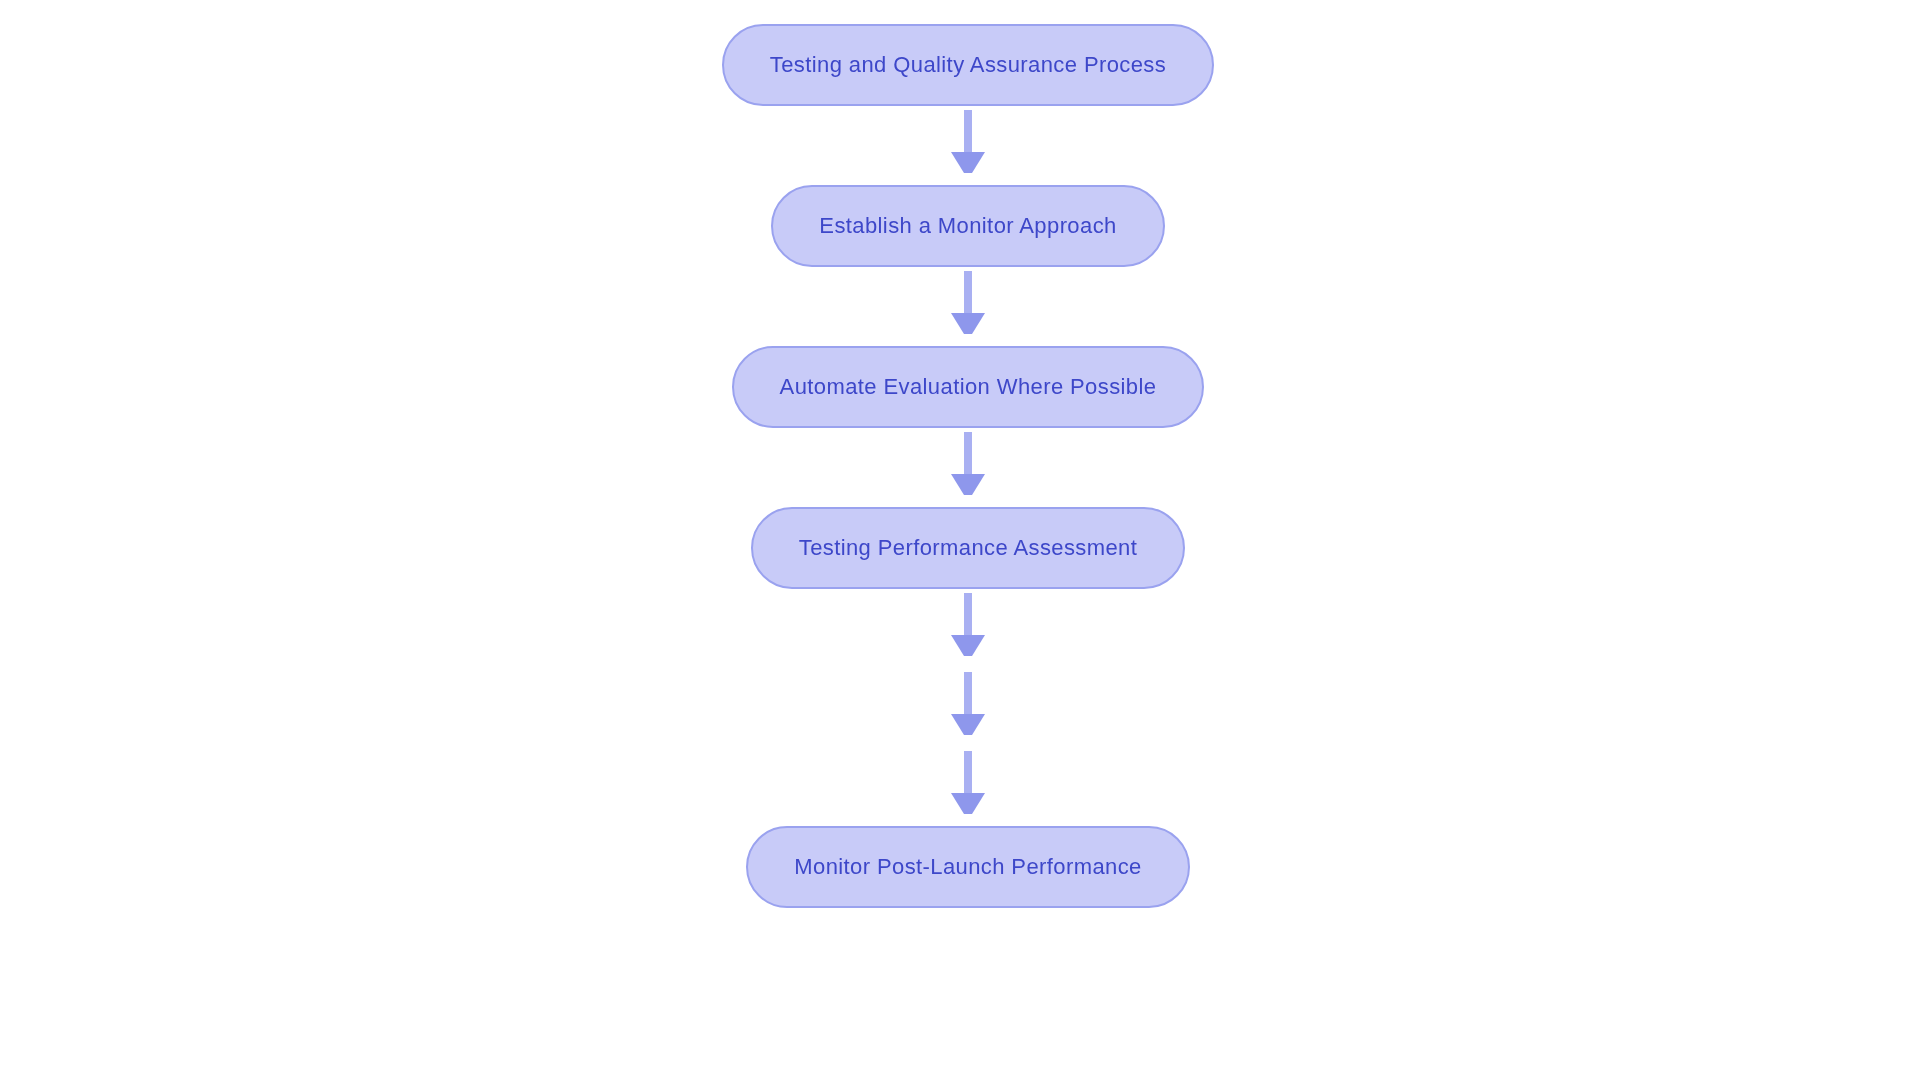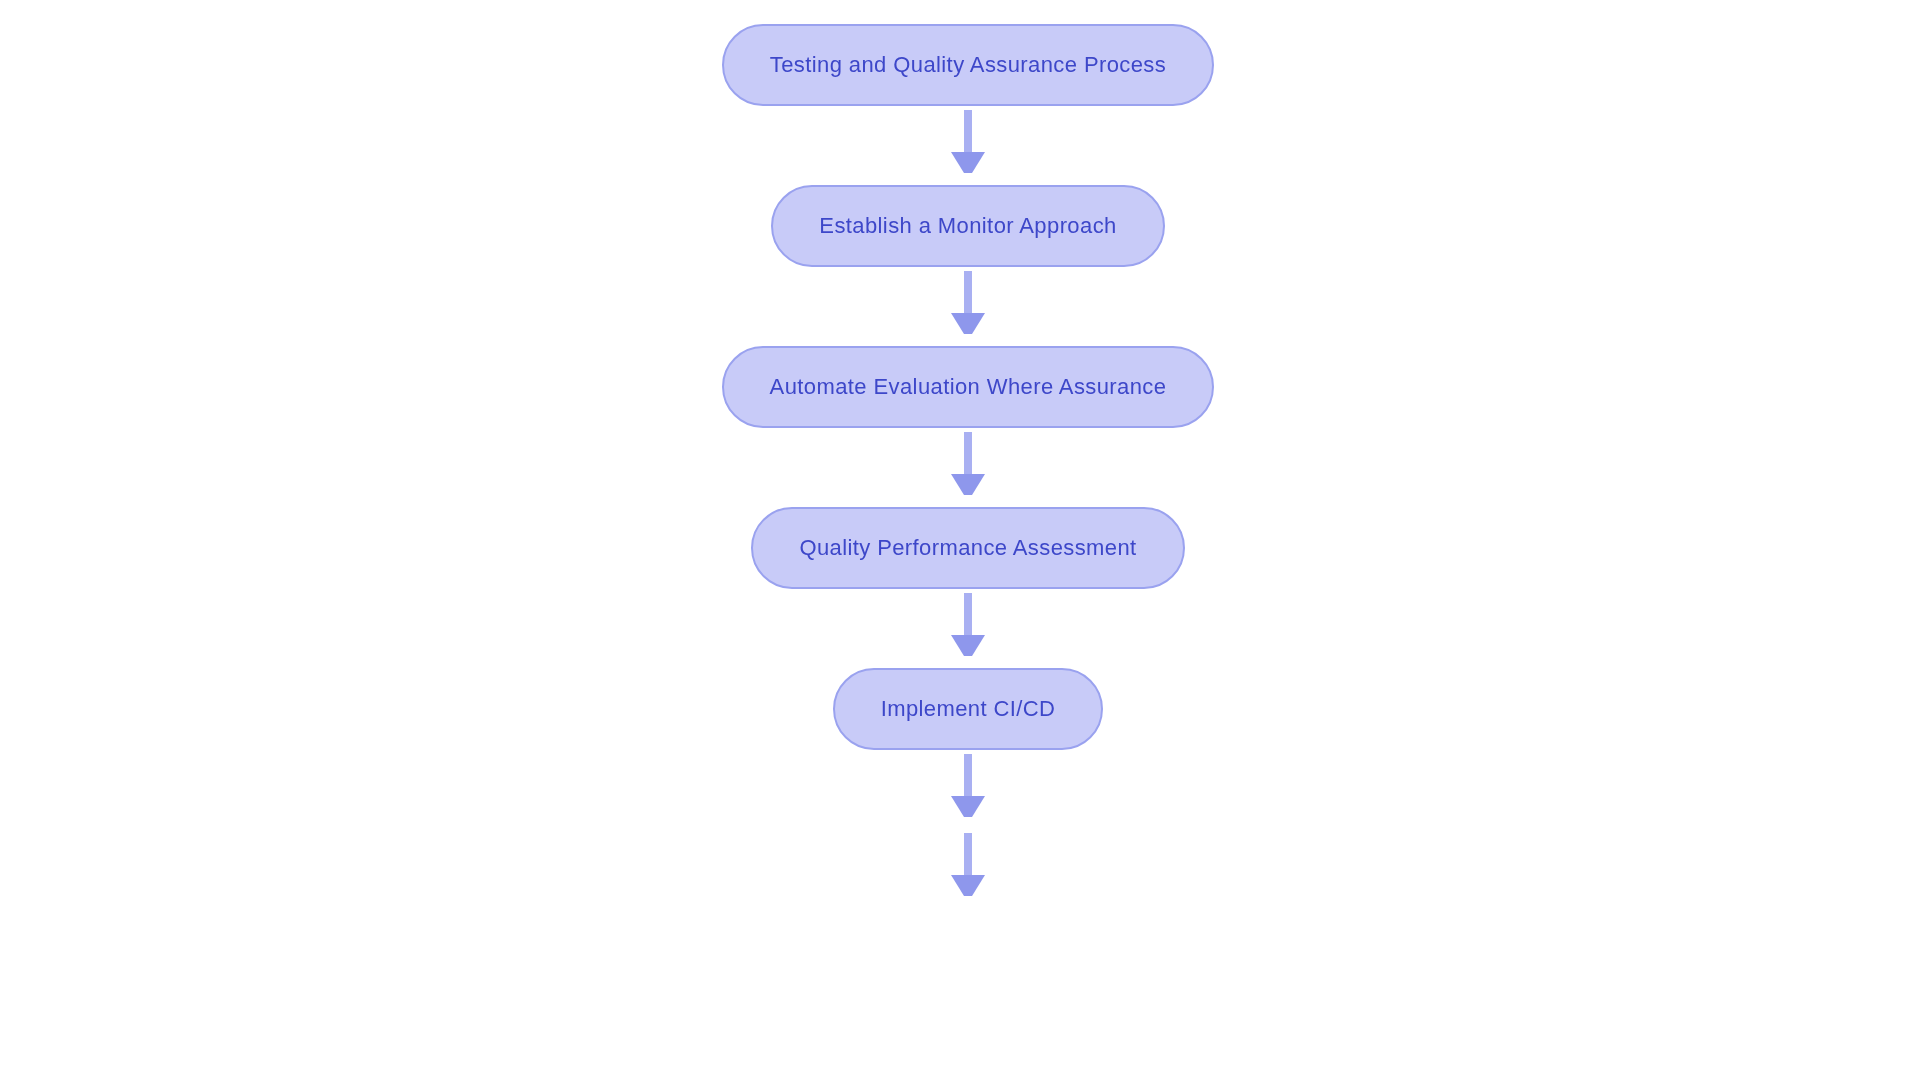--- a/index.html
+++ b/index.html
@@ -83,46 +83,46 @@
   <div class="node">
     <span class="node-label">Establish a Monitor Approach</span>
   </div>
 
   <div class="connector">
     <div class="line"></div>
     <div class="head"></div>
   </div>
 
   <div class="node">
-    <span class="node-label">Automate Evaluation Where Assurance</span>
+    <span class="node-label">Automate Evaluation Where Possible</span>
   </div>
 
   <div class="connector">
     <div class="line"></div>
     <div class="head"></div>
   </div>
 
   <div class="node">
-    <span class="node-label">Quality Performance Assessment</span>
-  </div>
-
-  <div class="connector">
-    <div class="line"></div>
-    <div class="head"></div>
-  </div>
-
-  <div class="node">
-    <span class="node-label">Implement CI/CD</span>
+    <span class="node-label">Testing Performance Assessment</span>
   </div>
 
   <div class="connector">
     <div class="line"></div>
     <div class="head"></div>
   </div>
 
 
   <div class="connector">
     <div class="line"></div>
     <div class="head"></div>
   </div>
 
 
+  <div class="connector">
+    <div class="line"></div>
+    <div class="head"></div>
+  </div>
+
+  <div class="node">
+    <span class="node-label">Monitor Post-Launch Performance</span>
+  </div>
+
 </div>
 
 </body></html>

